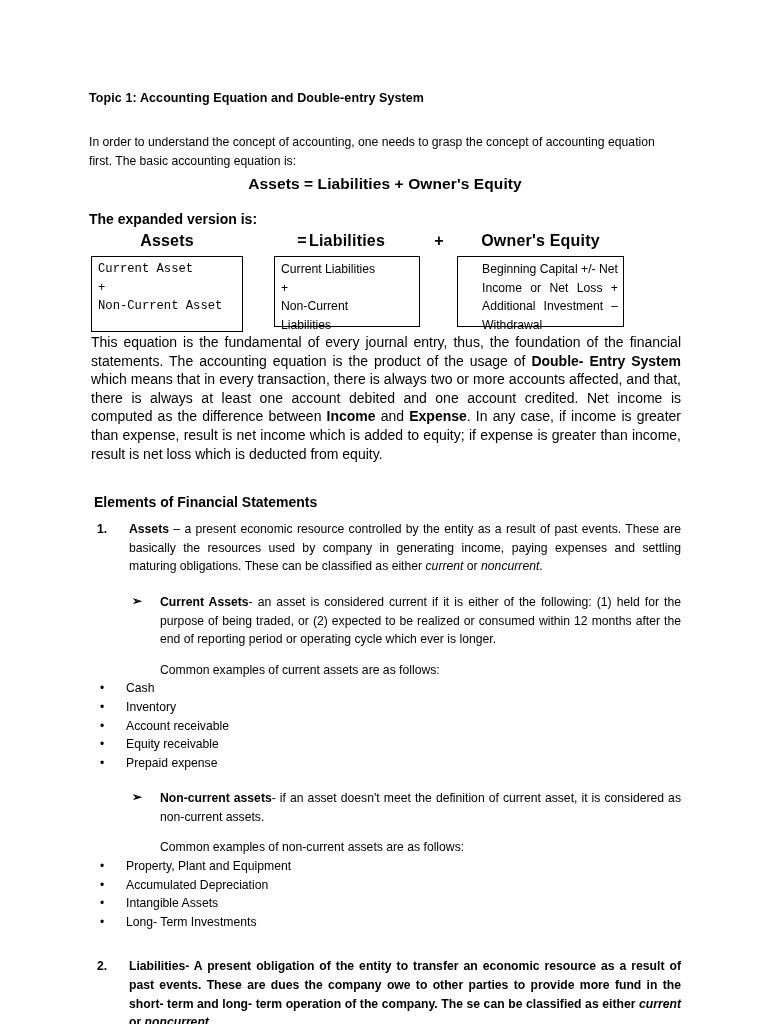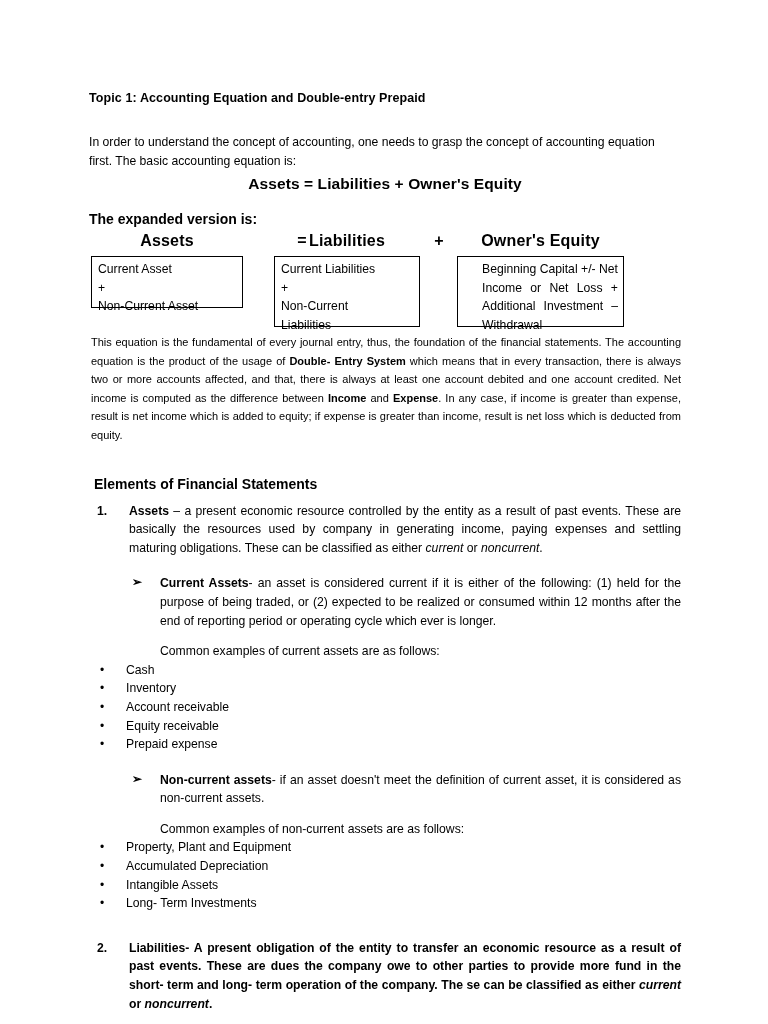--- a/index.html
+++ b/index.html
@@ -89,30 +89,30 @@
     box-sizing: border-box;
     font-size: 12.2px;
     line-height: 18.5px;
     padding: 3px 5px 3px 6px;
   }
   .eq-box.justify { text-align: justify; text-align-last: left; padding-left: 24px; }
   .eq-box .ln { display: block; white-space: pre-wrap; }
 
   
   .col-a-head { left: 2px;   width: 152px; }
-  .col-a-box  { left: 2px;   width: 152px; height: 52px; }
+  .col-a-box  { left: 2px;   width: 152px; height: 76px; font-family: Liberation Mono, monospace; }
   .op-eq      { left: 158px; width: 110px; }
   .col-b-head { left: 185px; width: 146px; }
   .col-b-box  { left: 185px; width: 146px; height: 71px; }
   .op-plus    { left: 333px; width: 34px; }
   .col-c-head { left: 368px; width: 167px; }
   .col-c-box  { left: 368px; width: 167px; height: 71px; }
 
   .para {
-    font-size: 11px;
+    font-size: 14px;
     line-height: 18.6px;
     text-align: justify;
     margin-top: 6px;
   }
   .para.just-a { margin-left: 2px; width: 590px; }
 
   .section-head {
     font-size: 14px;
     font-weight: bold;
     margin-top: 31px;
@@ -182,21 +182,21 @@
   b, .b { font-weight: bold; }
   i, .i { font-style: italic; }
   .bi { font-weight: bold; font-style: italic; }
 </style>
 </head>
 <body>
 
 <div class="page">
   <div class="content">
 
-    <div class="doc-title">Topic 1:  Accounting Equation and Double-entry Prepaid</div>
+    <div class="doc-title">Topic 1:  Accounting Equation and Double-entry System</div>
 
     <div class="intro">
       <span>In order to understand the concept of accounting, one needs to grasp the concept of accounting</span>
       <span>equation first. The basic accounting equation is:</span>
     </div>
 
     <div class="eq-main">Assets = Liabilities + Owner's Equity</div>
 
     <div class="expanded-label">The expanded version is:</div>
 

